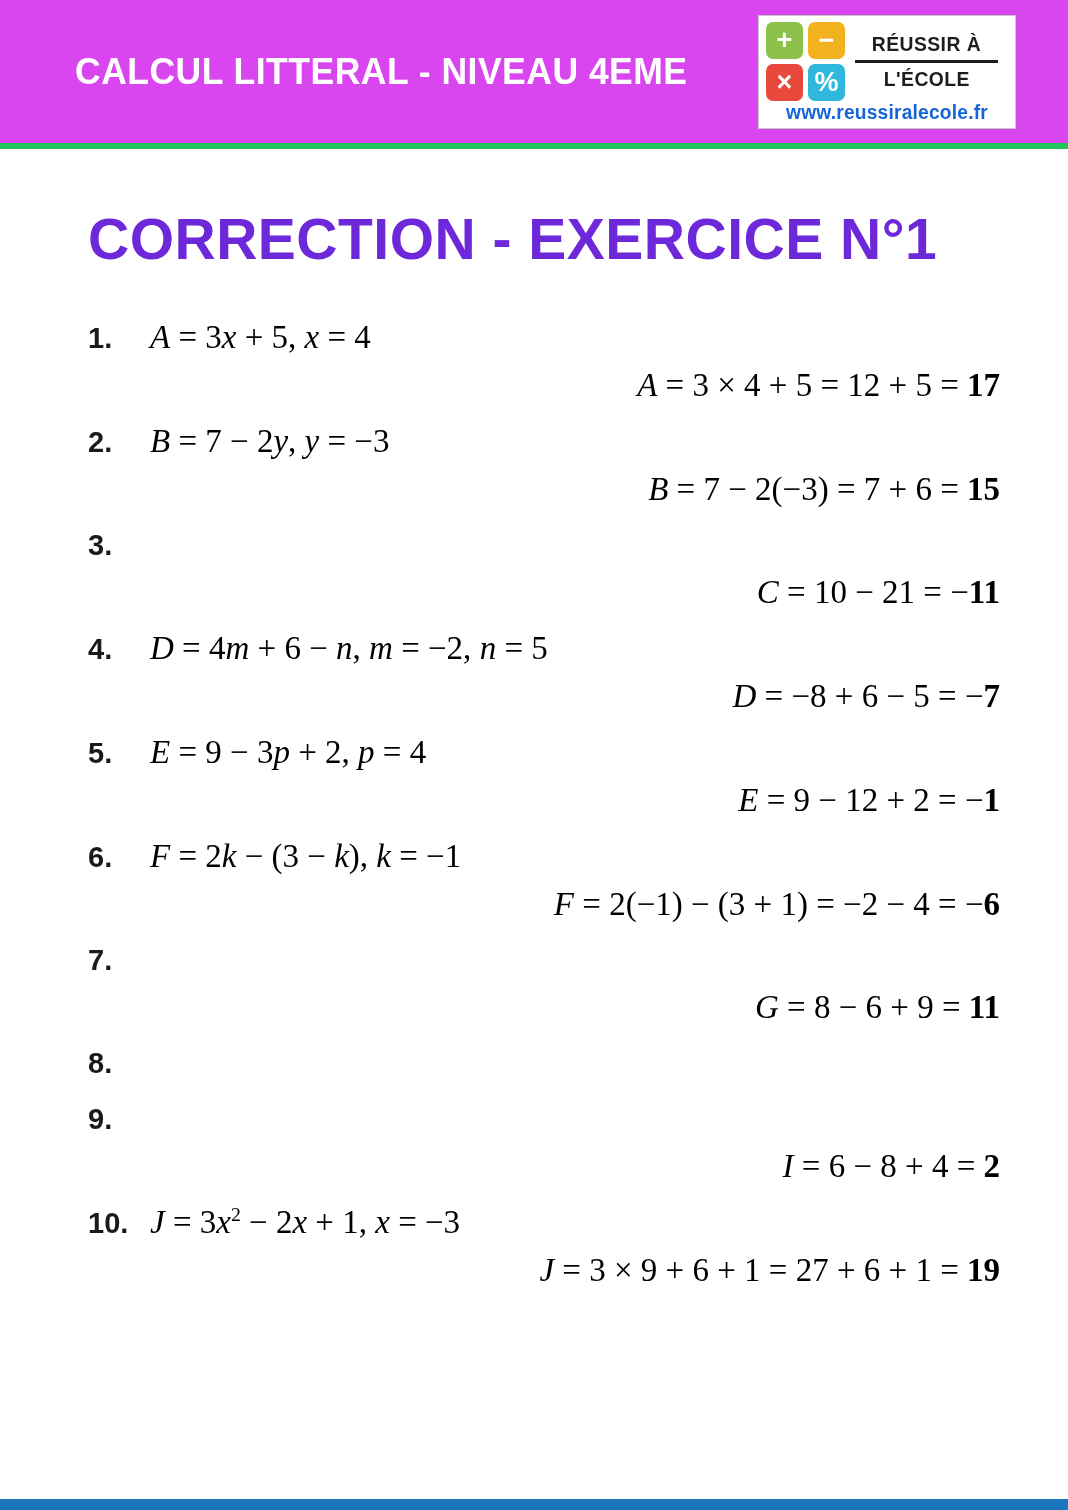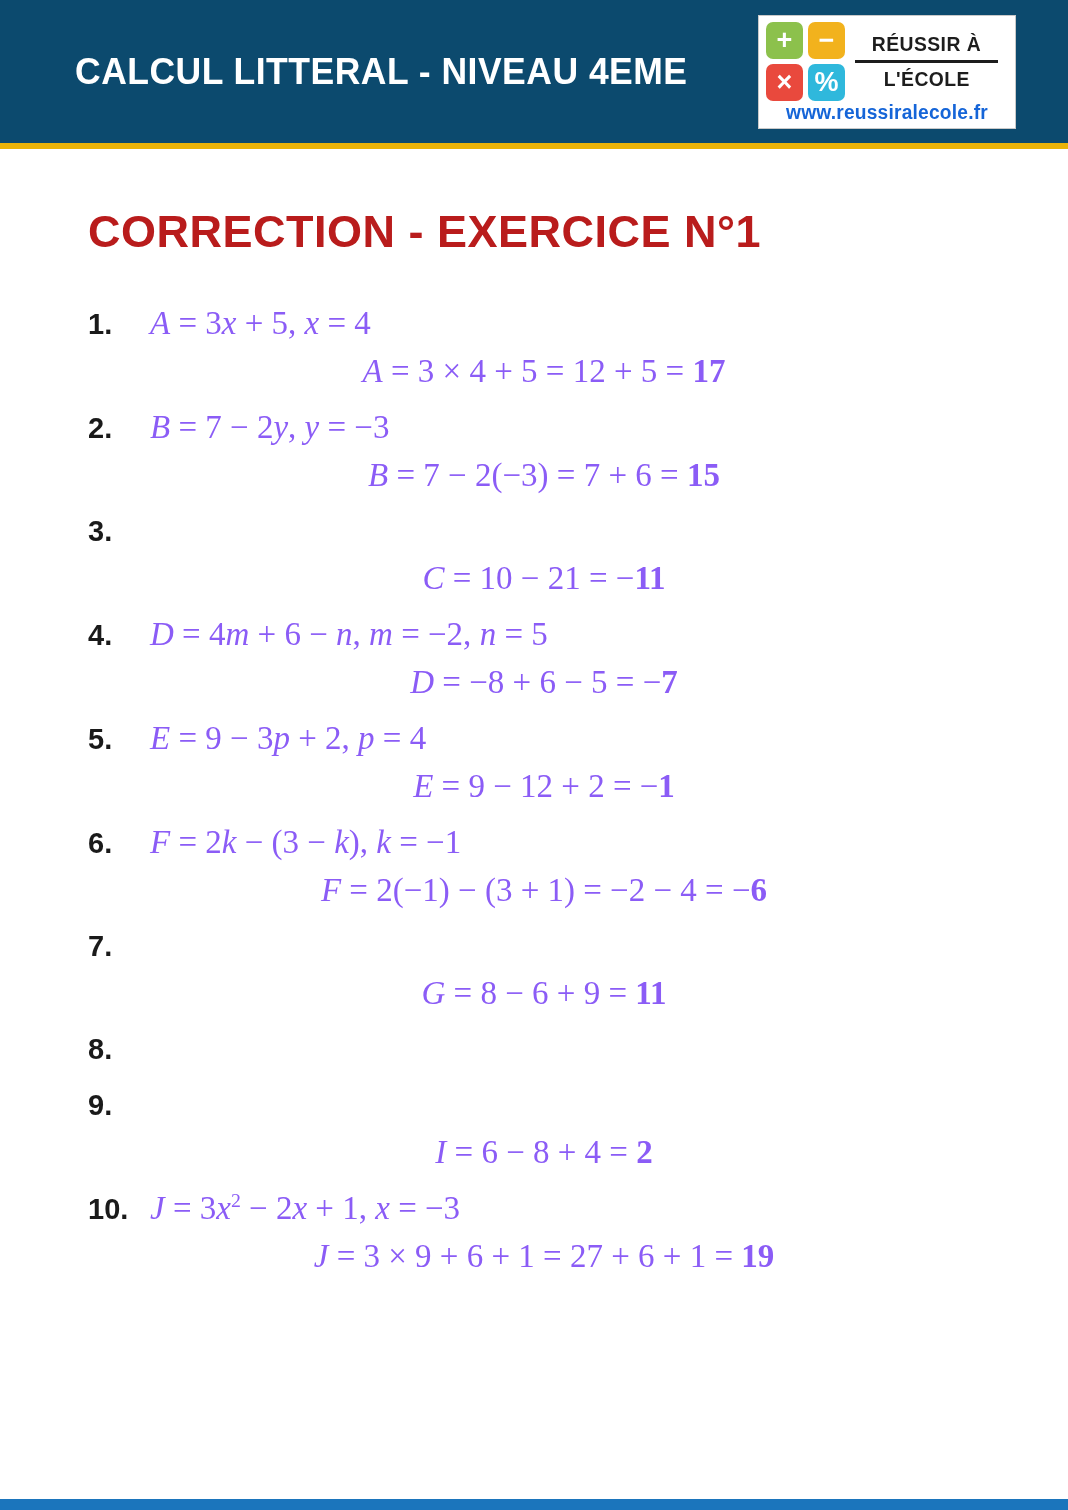--- a/index.html
+++ b/index.html
@@ -7,22 +7,22 @@
     position:relative;
     width:1068px;height:1510px;
     background:#ffffff;
     font-family:"Liberation Sans",sans-serif;
     overflow:hidden;
   }
   
   .header{
     position:relative;
     width:100%;height:143px;
-    background:#0c4a6e;
-    border-bottom:6px solid #eab308;
+    background:#d946ef;
+    border-bottom:6px solid #22c55e;
     display:flex;align-items:center;
     box-sizing:content-box;
   }
   .header-title{
     margin-left:75px;
     color:#ffffff;
     font-size:37px;font-weight:bold;
     letter-spacing:.5px;
     transform:scaleX(.96);transform-origin:left center;
     white-space:nowrap;
@@ -63,40 +63,40 @@
   .logo-url{
     font-size:20px;font-weight:bold;color:#1565d8;
     text-align:center;white-space:nowrap;
     transform:scaleX(.96);transform-origin:center;
     letter-spacing:.2px;
   }
   
   .main{padding:0 68px 0 88px;}
   .page-title{
     margin:57px 0 42px 0;
-    color:#b91c1c;
-    font-size:45px;font-weight:bold;
+    color:#6d28d9;
+    font-size:57px;font-weight:bold;
     letter-spacing:.5px;
     white-space:nowrap;
   }
   .exercise{margin-bottom:9px;}
   .prob-row{display:flex;align-items:baseline;line-height:47px;}
   .num{
     min-width:62px;flex-shrink:0;
     font-size:29px;font-weight:bold;color:#1a1a1a;
   }
   .math{
     font-family:"Liberation Serif",serif;
-    font-size:33px;color:#8b5cf6;
+    font-size:33px;color:#000000;
     line-height:47px;
   }
   .math i{font-style:italic;}
   .math b{font-weight:700;}
   .math sup{font-size:60%;line-height:0;vertical-align:super;}
-  .sol{text-align:center;}
+  .sol{text-align:right;}
   
   .footer-band{
     position:absolute;left:0;bottom:0;
     width:100%;height:11px;background:#1b75bc;
   }
 </style>
 </head>
 <body>
 
 <div class="page">

